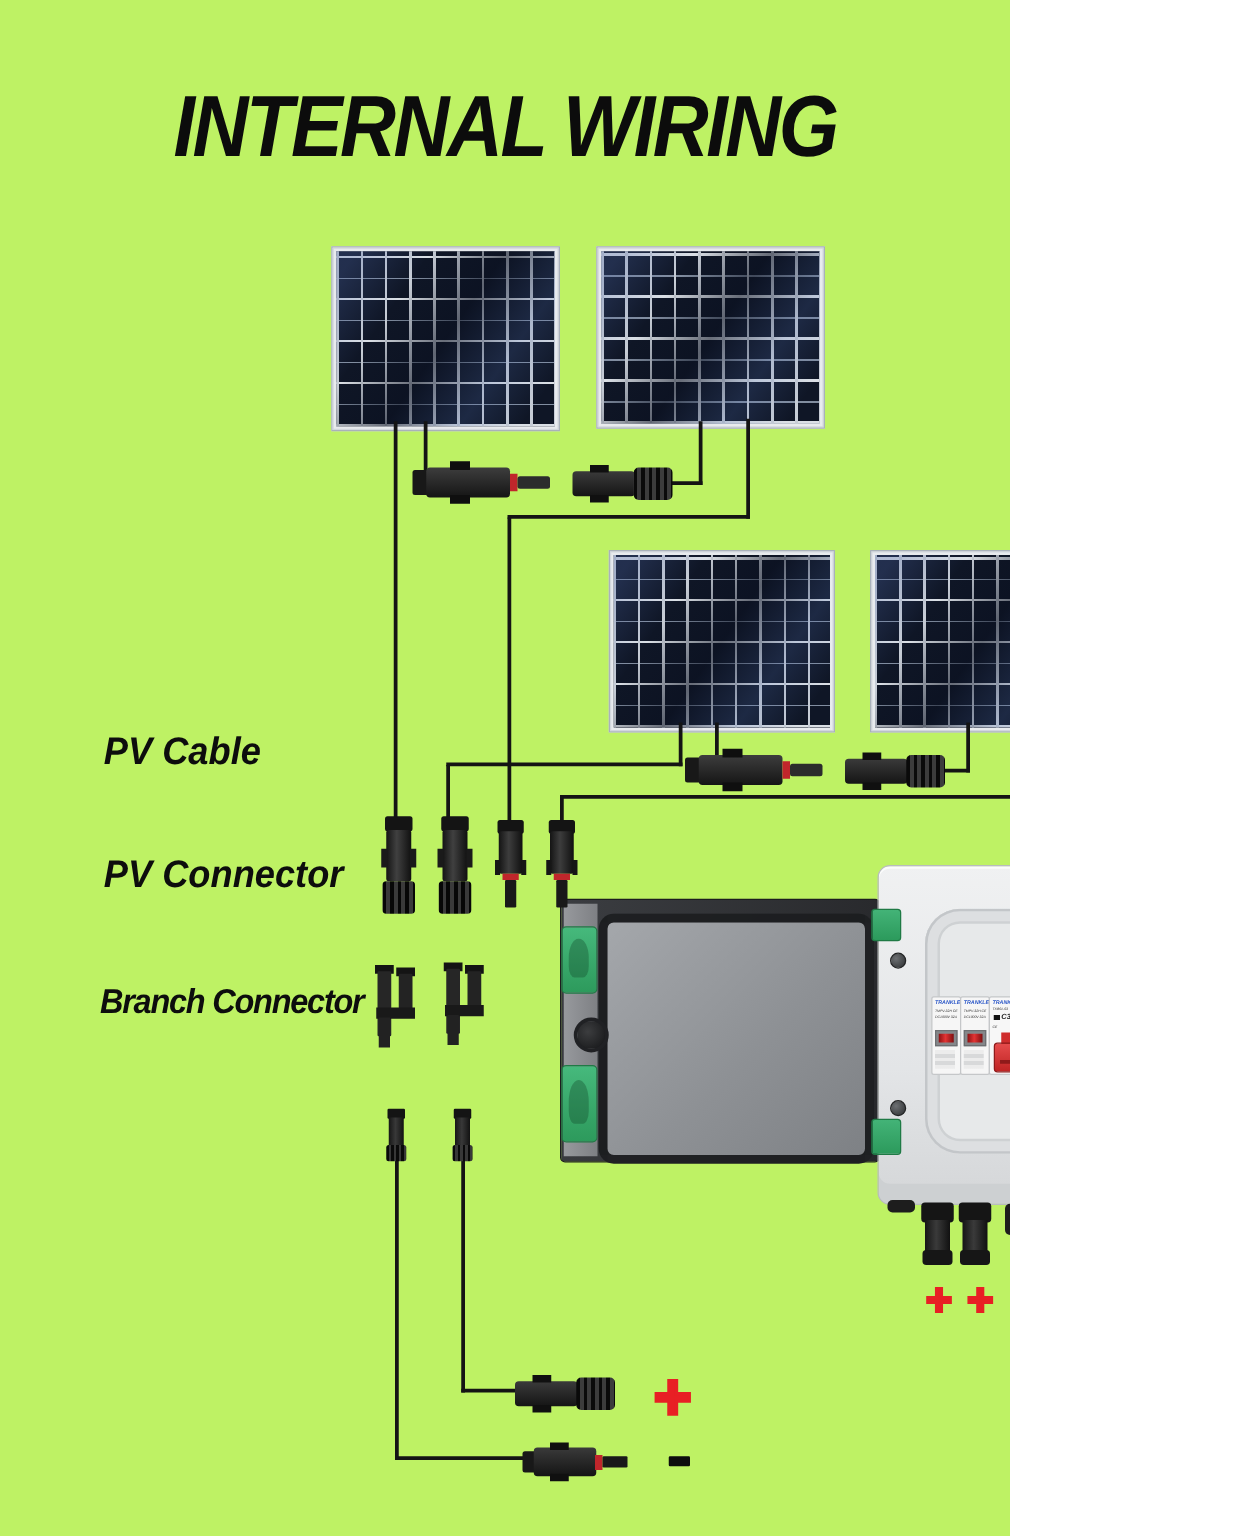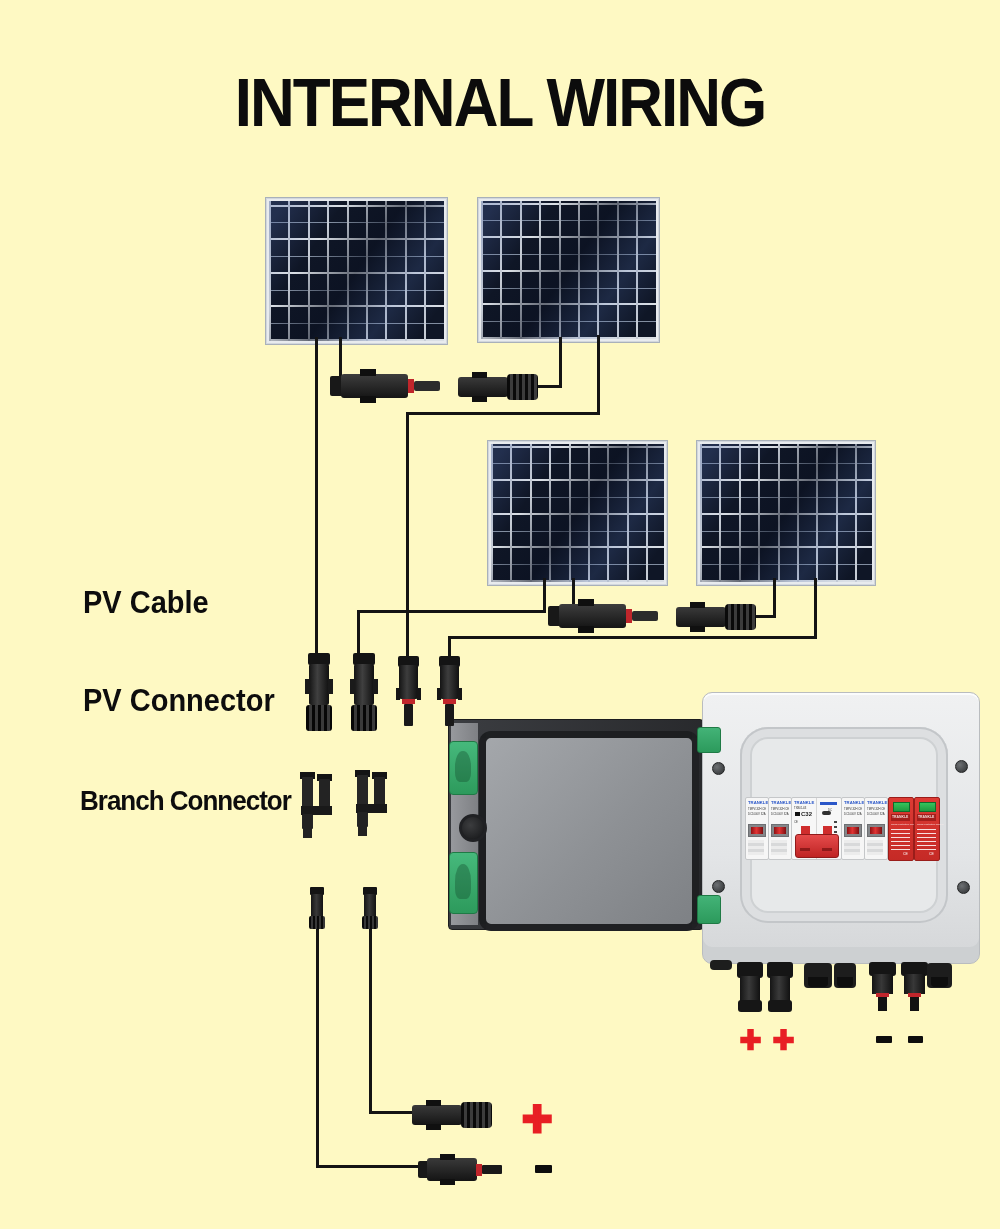--- a/index.html
+++ b/index.html
@@ -1,17 +1,17 @@
 <!DOCTYPE html>
 <html><head>
 <meta charset="utf-8">
 <style>
   html,body{margin:0;padding:0;background:#fff;}
-  .stage{position:relative;width:1000px;height:1229px;background:#fef9c3;overflow:hidden;
-         font-family:"Liberation Sans",sans-serif;}
+  .stage{position:relative;width:808px;height:1229px;background:#bef264;overflow:hidden;
+         font-family:"Liberation Sans",sans-serif;font-style:italic;}
   .abs{position:absolute;}
 
   
   .title{position:absolute;left:0;top:62px;width:100%;text-align:center;
          font-size:62px;font-weight:bold;color:#0c0c0c;letter-spacing:-2px;
          transform:scaleY(1.12);transform-origin:top center;}
   .side-label{position:absolute;font-weight:bold;color:#0d0d0d;transform:scaleY(1.06);transform-origin:left top;}
 
   
   .panel{position:absolute;background:#e8ebee;border:1px solid #a9b1ba;padding:3px;

